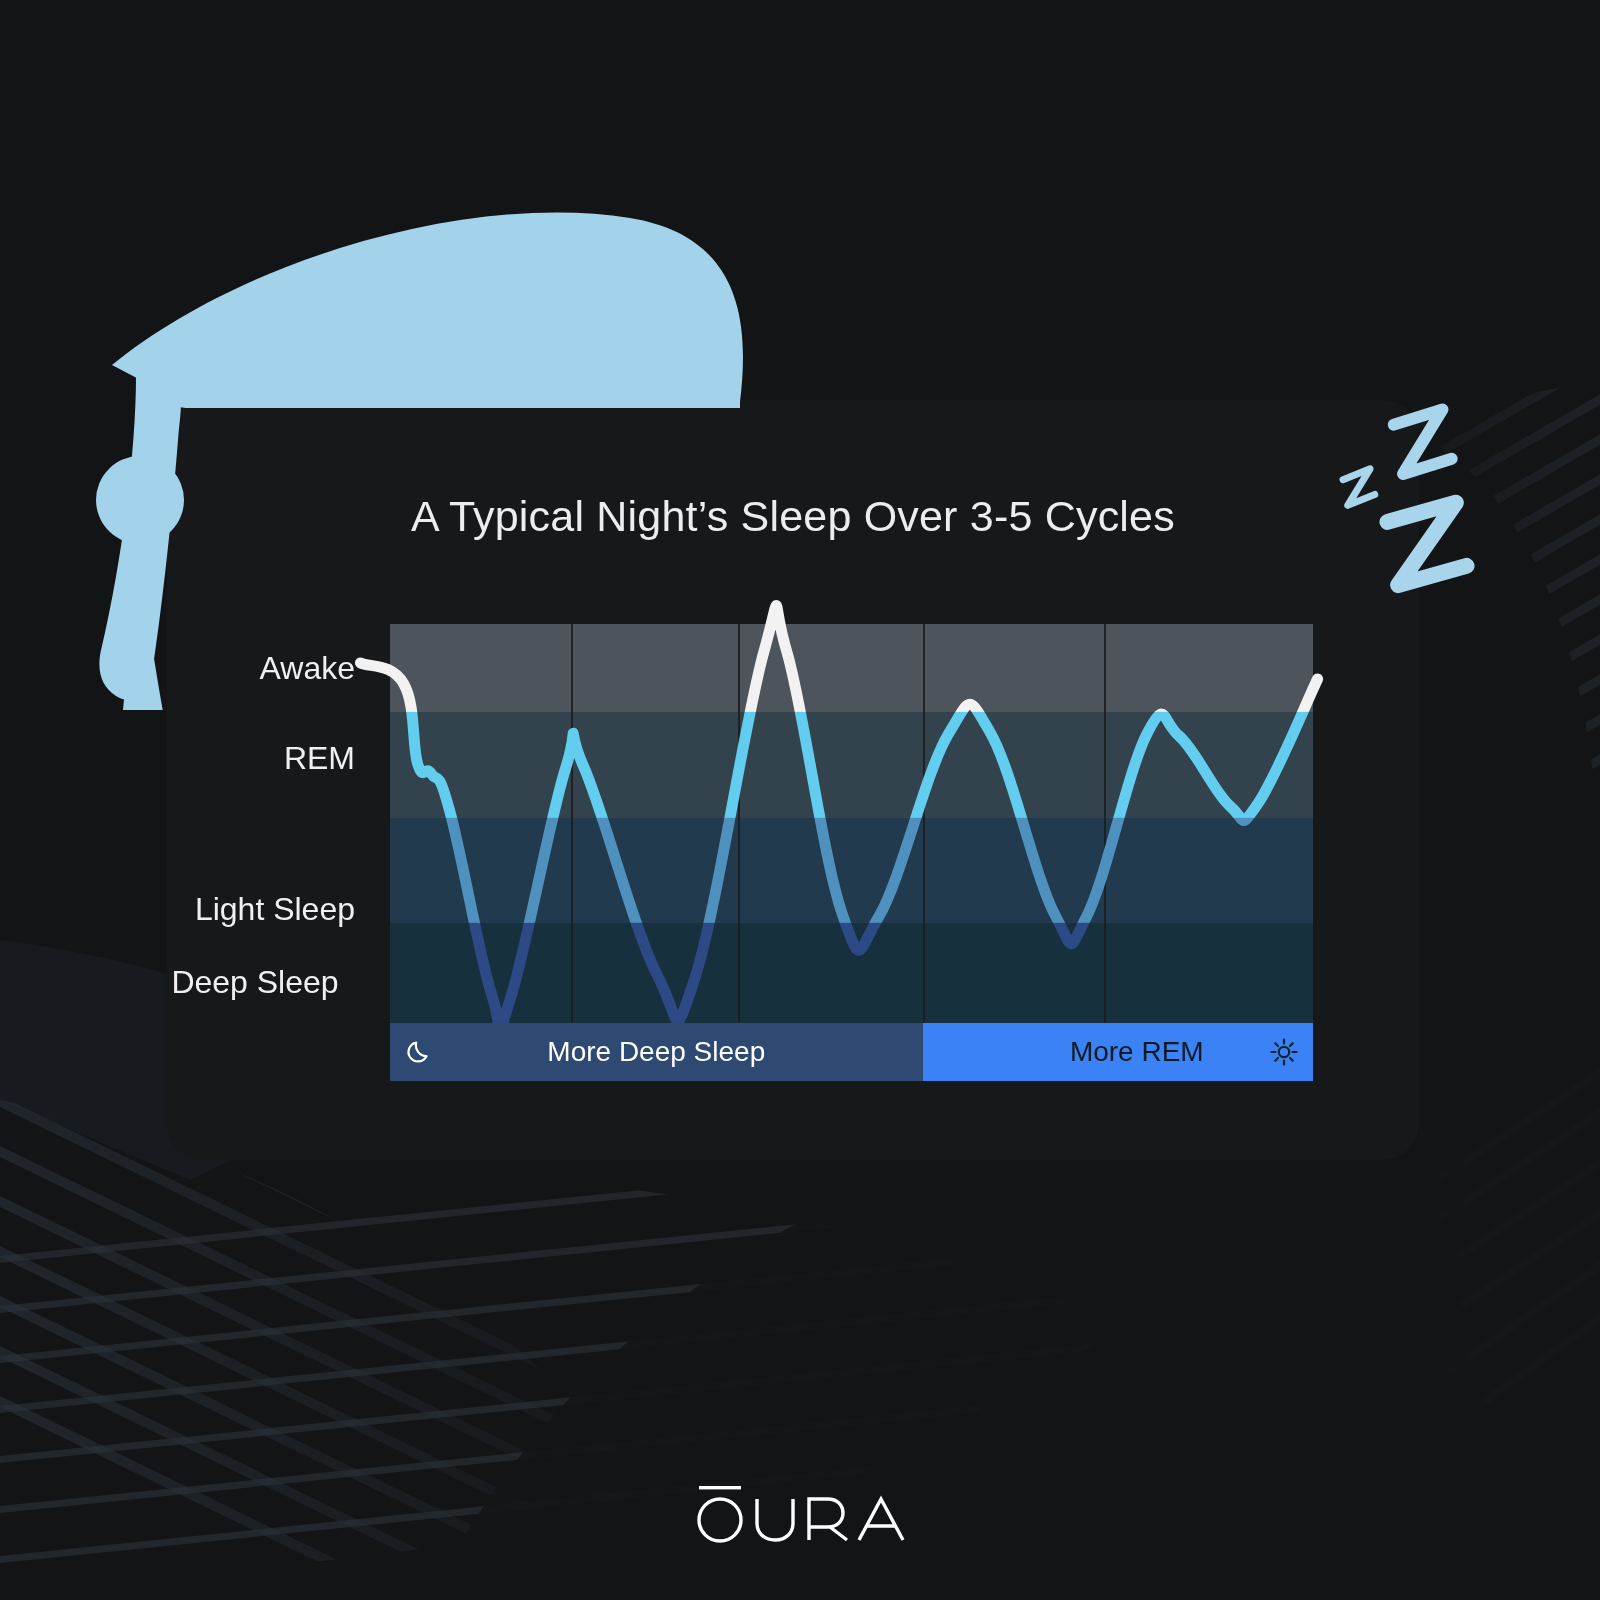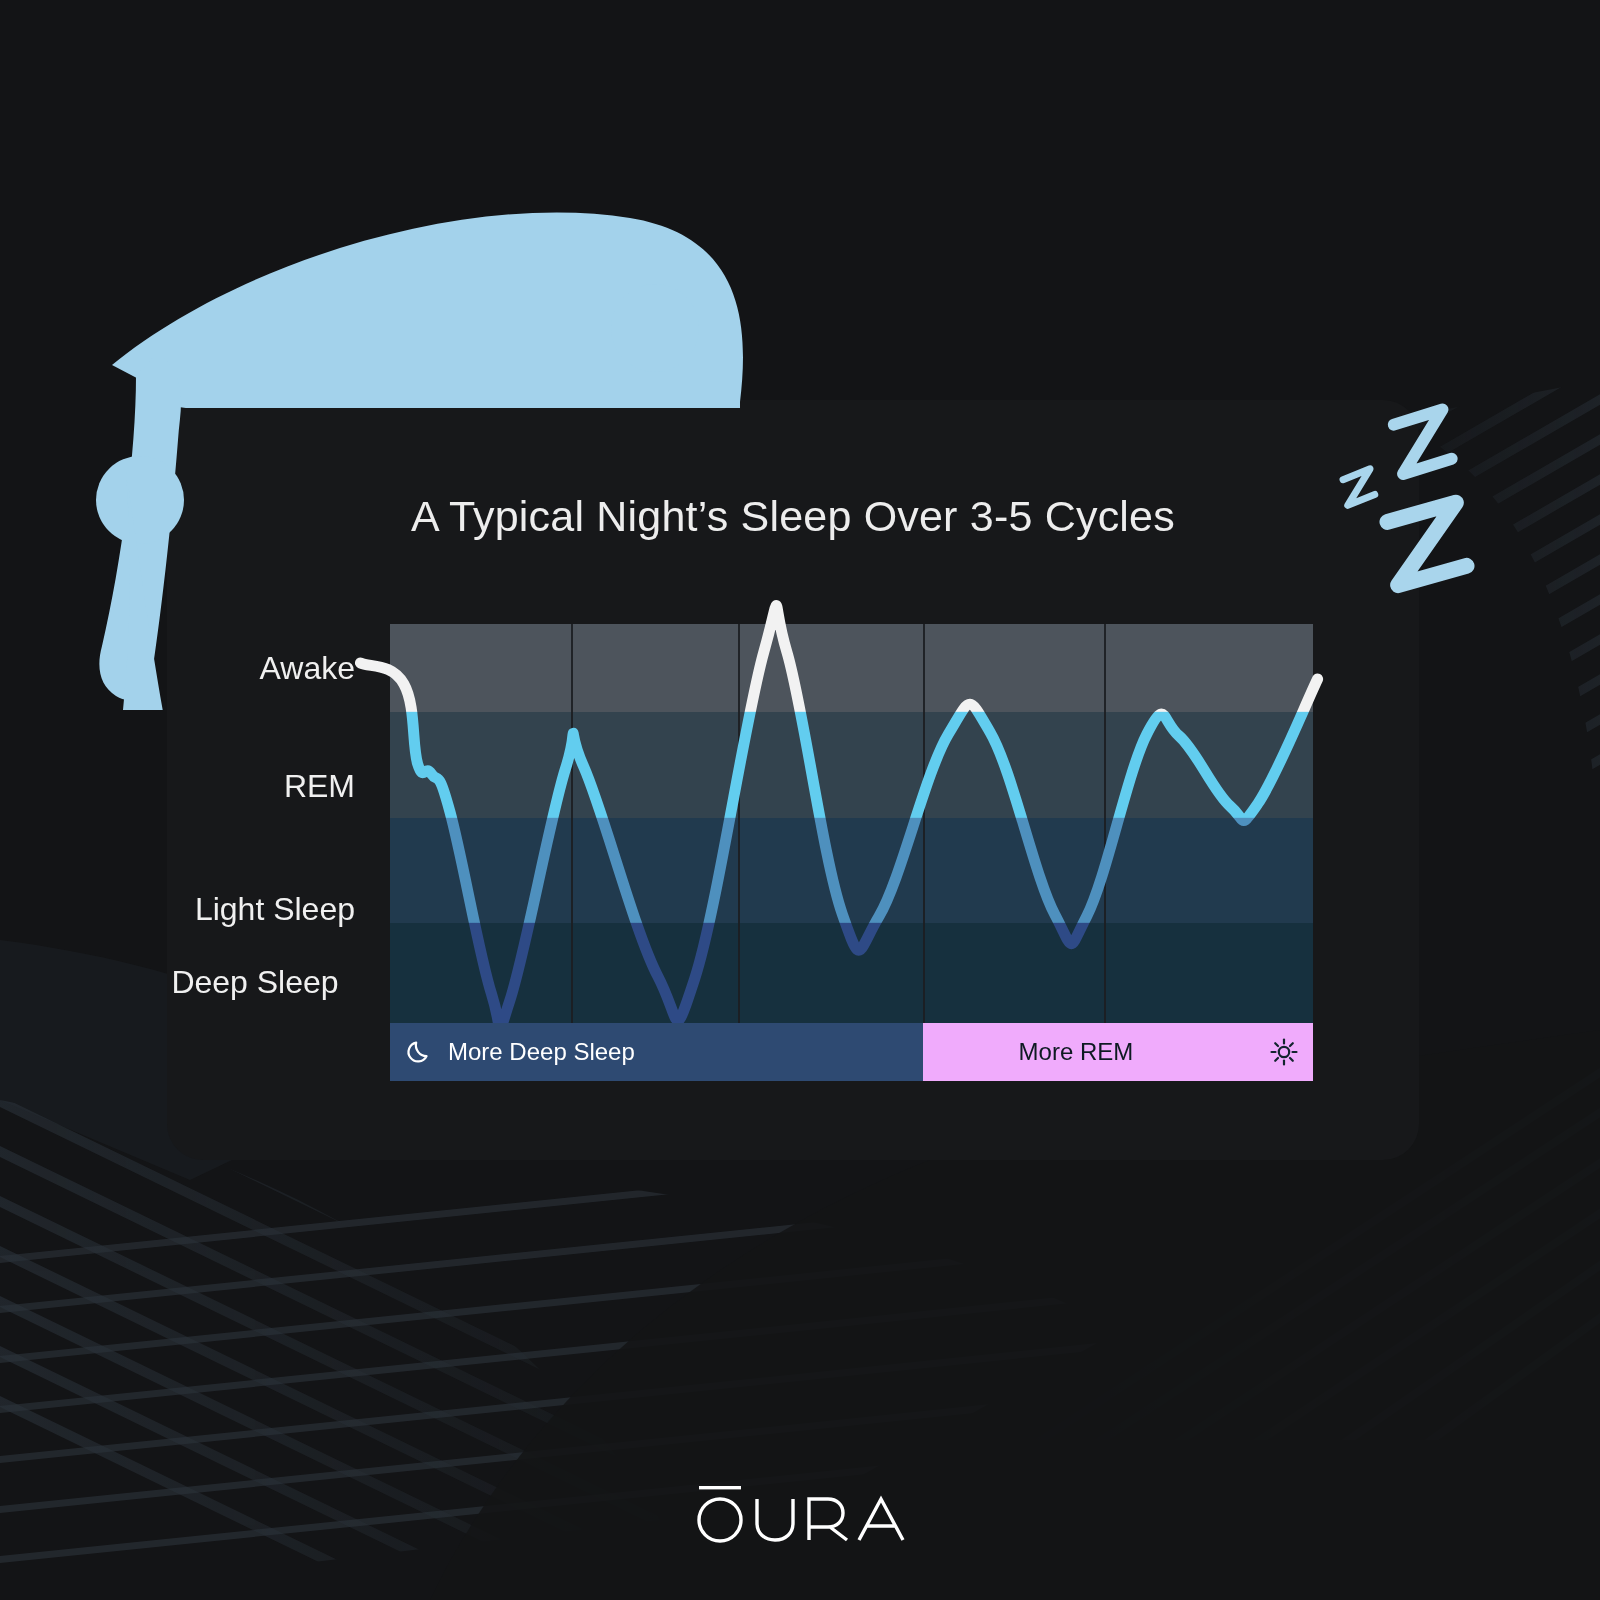--- a/index.html
+++ b/index.html
@@ -43,22 +43,22 @@
   
   #chart { position:absolute; left:390px; top:624px; width:923px; height:399px; }
   .band { position:absolute; left:0; width:100%; }
   .vline { position:absolute; top:0; width:2px; height:100%; background:#1C1E21; opacity:.9; }
   #curveSvg { position:absolute; left:-30px; top:0; width:983px; height:399px; overflow:visible; }
 
   
   #legend { position:absolute; left:390px; top:1023px; width:923px; height:58px; display:flex; }
   .leg { display:flex; align-items:center; height:100%; position:relative; }
   .leg-deep { background:#2E4A72; color:#FFFFFF; }
-  .leg-rem  { background:#f0abfc; color:#0E1A22;padding-left:38px; }
-  .leg-text { flex:1; font-size:24px; font-weight:500; white-space:nowrap; }
+  .leg-rem  { background:#3b82f6; color:#0E1A22;padding-left:38px; }
+  .leg-text { flex:1; text-align:center; font-size:28px; font-weight:500; white-space:nowrap; }
   .leg-icon { width:58px; display:flex; align-items:center; justify-content:center; }
 
   
   #logo { position:absolute; left:0; top:1478px; width:1600px; display:flex; justify-content:center; }
 </style>
 </head>
 <body>
 
 <div id="stage">
 
@@ -161,21 +161,21 @@
       <path d="M24 78 L52 70 L26 104 L54 96" stroke-width="7" transform="rotate(-6 40 88)"></path>
       <path d="M76 22 L126 12 L80 72 L130 62" stroke-width="12" transform="rotate(-6 100 44)"></path>
       <path d="M70 118 L140 106 L74 182 L144 170" stroke-width="16" transform="rotate(-6 106 144)"></path>
     </g>
   </svg>
 
   <div id="title">A Typical Night’s Sleep Over 3-5 Cycles</div>
 
   <div id="axis">
     <div class="axis-label" style="top:50px;">Awake</div>
-    <div class="axis-label" style="top:168px;">REM</div>
+    <div class="axis-label" style="top:140px;">REM</div>
     <div class="axis-label" style="top:254px;margin-top:37px;">Light Sleep</div>
     <div class="axis-label" style="top:364px;text-align:center;">Deep Sleep</div>
   </div>
 
   <div id="chart">
     <div id="bands">
         <div class="band" style="top: 0px; height: 88px; background: rgb(77, 84, 92);"></div>
         <div class="band" style="top: 88px; height: 106px; background: rgb(51, 67, 78);"></div>
         <div class="band" style="top: 194px; height: 105px; background: rgb(33, 58, 78);"></div>
         <div class="band" style="top: 299px; height: 100px; background: rgb(22, 48, 62);"></div>

